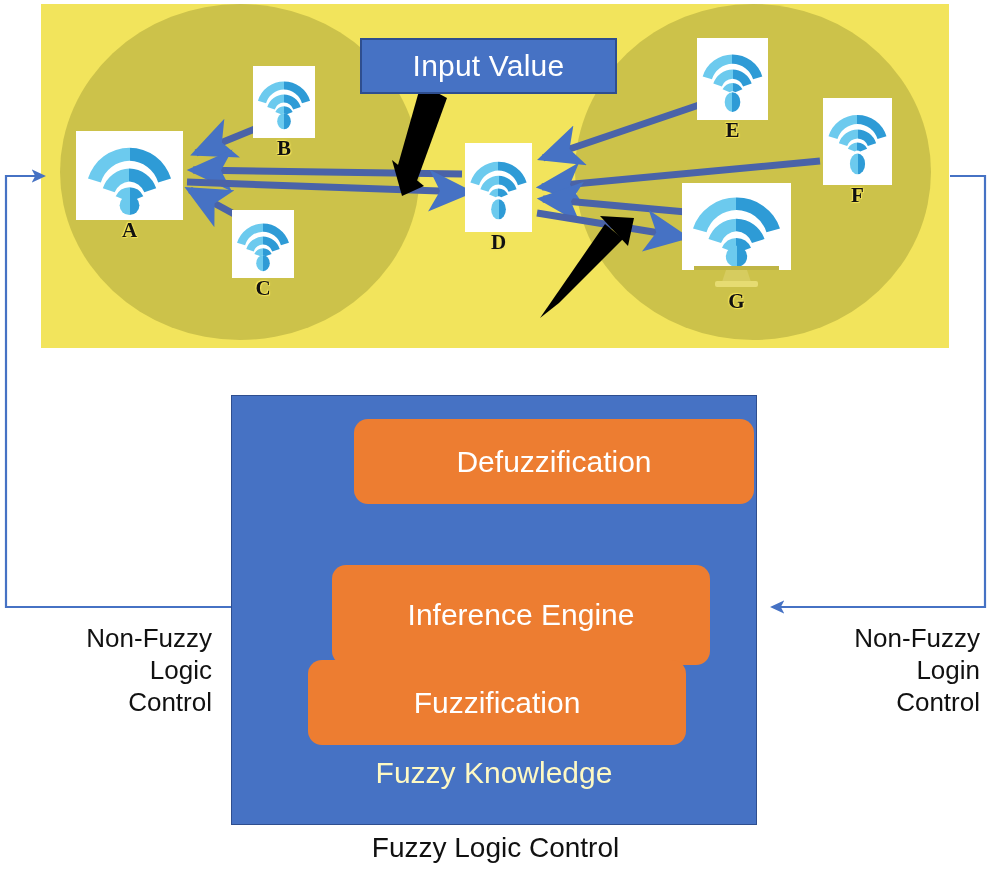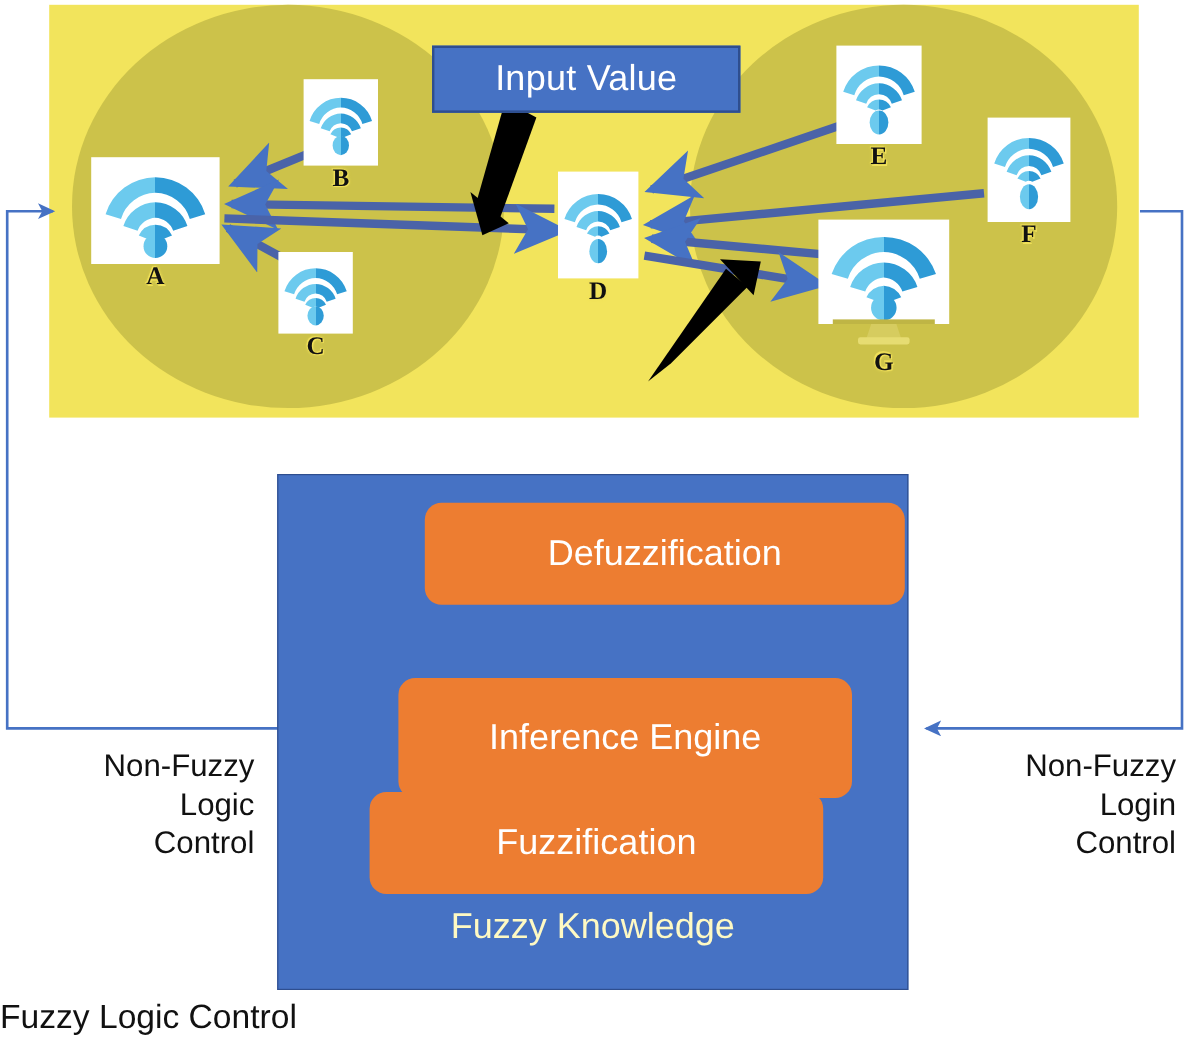--- a/index.html
+++ b/index.html
@@ -30,21 +30,21 @@
   }
   .panel-caption{
     position:absolute;color:#fef9c3;font-size:30px;width:100%;
     text-align:center;
   }
   .side-label{
     position:absolute;color:#111111;font-size:26px;line-height:1.24;
     text-align:right;white-space:pre-line;
   }
   .bottom-caption{
-    position:absolute;color:#111111;font-size:28px;width:100%;text-align:left;
+    position:absolute;color:#111111;font-size:28px;width:100%;text-align:center;
   }
   .wifi{position:absolute;background:#ffffff;}
   .wifi svg{display:block;width:100%;height:100%;}
 </style>
 </head>
 <body>
 
 <div id="stage">
 
   <svg id="canvas" viewBox="0 0 991 873">

